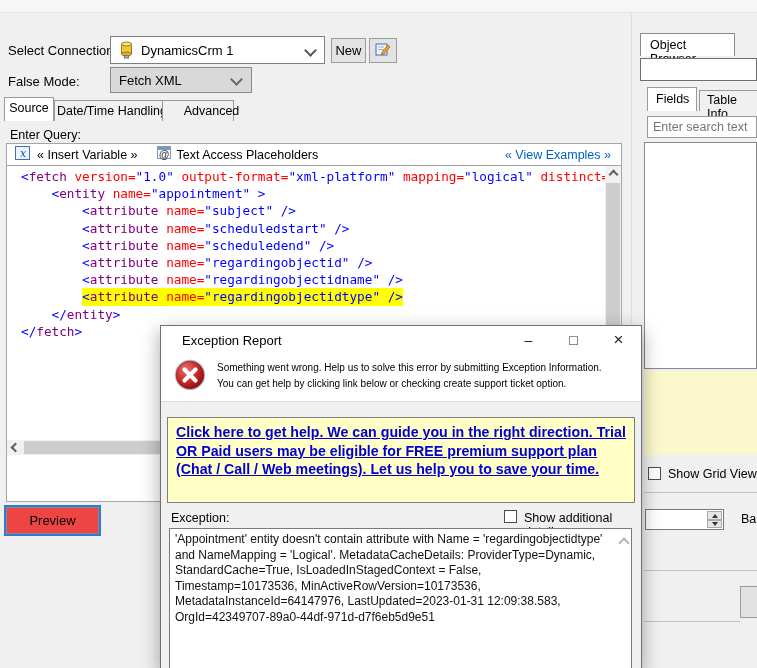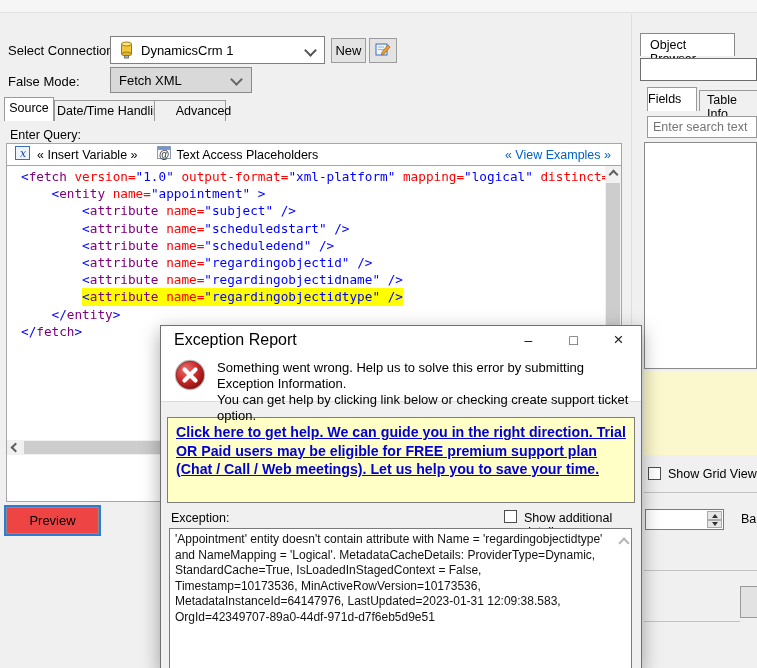--- a/index.html
+++ b/index.html
@@ -35,24 +35,24 @@
   .panel-border{border:1px solid #8a8a8a;background:#fff;box-sizing:border-box;}
   .divider{background:#c3c3c3;height:1px;}
   .checkbox{width:13px;height:13px;background:#fff;border:1px solid #4d4d4d;box-sizing:border-box;}
   .spin-btn{width:15px;height:9px;background:#e6e6e6;border:1px solid #ababab;box-sizing:border-box;display:flex;align-items:center;justify-content:center;}
   .tri-up{width:0;height:0;border-left:3px solid transparent;border-right:3px solid transparent;border-bottom:4px solid #333;}
   .tri-dn{width:0;height:0;border-left:3px solid transparent;border-right:3px solid transparent;border-top:4px solid #333;}
   
   .dialog{left:160px;top:325px;width:482px;height:345px;background:#f0f0f0;border:1px solid #707070;
           box-shadow:0 6px 18px rgba(0,0,0,0.35);box-sizing:border-box;z-index:10;}
   .dlg-title{position:absolute;left:0;top:0;width:100%;height:28px;background:#fff;display:flex;align-items:center;}
-  .dlg-title .t{font-size:16px;margin-left:13px;}
+  .dlg-title .t{font-size:13px;margin-left:21px;}
   .cap-btn{width:45px;height:28px;display:flex;align-items:center;justify-content:center;font-size:14px;color:#222;}
   .dlg-white{position:absolute;left:0;top:28px;width:100%;height:47px;background:#fff;border-bottom:1px solid #dcdcdc;}
-  .msg{font-size:13px;line-height:16px;}
+  .msg{font-size:10px;line-height:16px;}
   .yellowbox{position:absolute;left:6px;top:91px;width:468px;height:86px;background:#ffffc6;border:1px solid #7d7d7d;box-sizing:border-box;}
   .helplink{font-size:14.2px;font-weight:bold;color:#0000d4;text-decoration:underline;line-height:18.5px;margin:5px 8px 0 8px;}
   .chatline{font-size:14.2px;font-weight:bold;color:#000;margin:5px 8px 0 10px;}
   .exc-box{position:absolute;left:8px;top:202px;width:463px;height:143px;background:#fff;border:1px solid #7a7a7a;box-sizing:border-box;}
   .exc-text{position:absolute;left:5px;top:3px;width:432px;font-size:12px;line-height:15.6px;color:#111;}
   input{font-family:"Liberation Sans",sans-serif;}
 </style>
 </head>
 <body>
 
@@ -84,21 +84,21 @@
 </div>
 
 <div class="abs lbl" style="left:8px;top:74px;">False Mode:</div>
 <div class="abs combo combo-gray" style="left:110px;top:67px;width:140px;height:24px;">
   <span style="margin-left:8px;">Fetch XML</span>
   <span class="chev" style="position:absolute;right:10px;top:7px;border-color:#666;"></span>
 </div>
 
 <div class="tab tab-active" style="left:4px;top:97px;width:50px;height:24px;">Source</div>
 <div class="tab tab-idle" style="left:54px;top:100px;width:116px;height:21px;">Date/Time Handling</div>
-<div class="tab tab-idle" style="left:154px;top:100px;width:72px;height:21px;padding-left:27px;">Advanced</div>
+<div class="tab tab-idle" style="left:162px;top:100px;width:72px;height:21px;padding-left:27px;">Advanced</div>
 
 <div class="abs lbl" style="left:10px;top:128px;font-size:12.5px;">Enter Query:</div>
 
 <div class="abs toolbar">
   <span style="margin-left:8px;">
     <svg width="16" height="16" viewBox="0 0 16 16">
       <rect x="0.5" y="1.5" width="14" height="13" fill="#eef4fb" stroke="#3c6ebf"></rect>
       <text x="8" y="11.5" text-anchor="middle" font-size="11" font-style="italic" font-family="DejaVu Serif, serif" fill="#1b3fbf">x</text>
     </svg>
   </span>
@@ -132,21 +132,21 @@
   </div>
 </div>
 
 <button class="abs" style="left:6px;top:507px;width:93px;height:27px;background:#ef4444;border:1px solid #8a8a8a;outline:2px solid #2e7bd6;outline-offset:0;font-size:13px;font-family:'Liberation Sans',sans-serif;">Preview</button>
 
 <div class="abs" style="left:631px;top:14px;width:1px;height:654px;background:#dedede;"></div>
 
 <div class="abs" style="left:640px;top:33px;width:95px;height:23px;background:#fff;border:1px solid #8a8a8a;border-bottom:none;font-size:12.5px;padding:4px 0 0 9px;box-sizing:border-box;">Object Browser</div>
 <div class="abs panel-border" style="left:640px;top:58px;width:117px;height:23px;border-color:#6e6e6e;"></div>
 
-<div class="abs" style="left:647px;top:87px;width:50px;height:24px;background:#fff;border:1px solid #9a9a9a;border-bottom:none;font-size:12.5px;padding:4px 0 0 0;box-sizing:border-box;z-index:2;">Fields</div>
+<div class="abs" style="left:647px;top:87px;width:50px;height:24px;background:#fff;border:1px solid #9a9a9a;border-bottom:none;font-size:12.5px;padding:4px 0 0 8px;box-sizing:border-box;z-index:2;">Fields</div>
 <div class="abs" style="left:699px;top:90px;width:60px;height:21px;background:#f0f0f0;border:1px solid #9a9a9a;border-bottom:none;font-size:12.5px;padding:2px 0 0 7px;box-sizing:border-box;">Table Info</div>
 
 <input class="abs" style="left: 647px; top: 116px; width: 110px; height: 22px; border: 1px solid rgb(153, 153, 153); font-size: 12.5px; padding: 0px 5px; box-sizing: border-box; color: rgb(138, 138, 138);" placeholder="Enter search text">
 
 <div class="abs panel-border" style="left:644px;top:142px;width:113px;height:227px;"></div>
 
 <div class="abs" style="left:644px;top:371px;width:113px;height:84px;background:#fbf8cd;"></div>
 
 <div class="abs checkbox" style="left:648px;top:467px;"></div>
 <div class="abs" style="left:668px;top:467px;font-size:12.5px;">Show Grid View</div>

